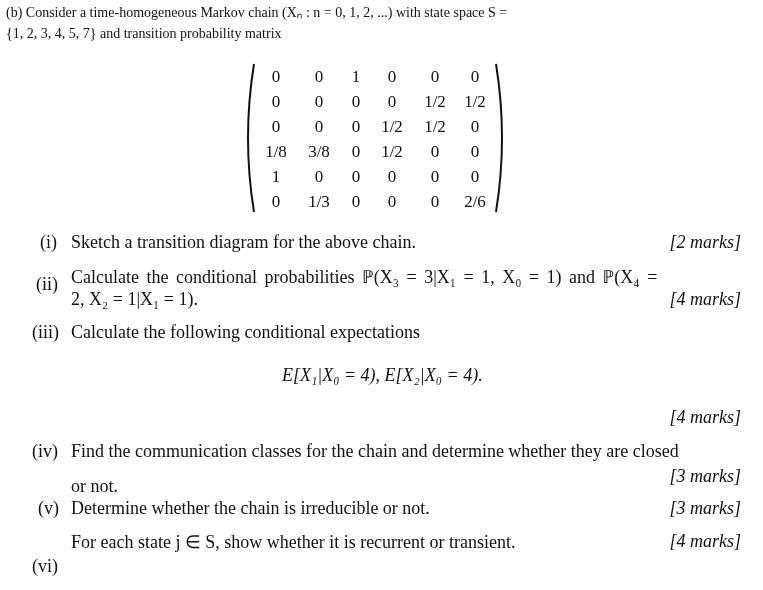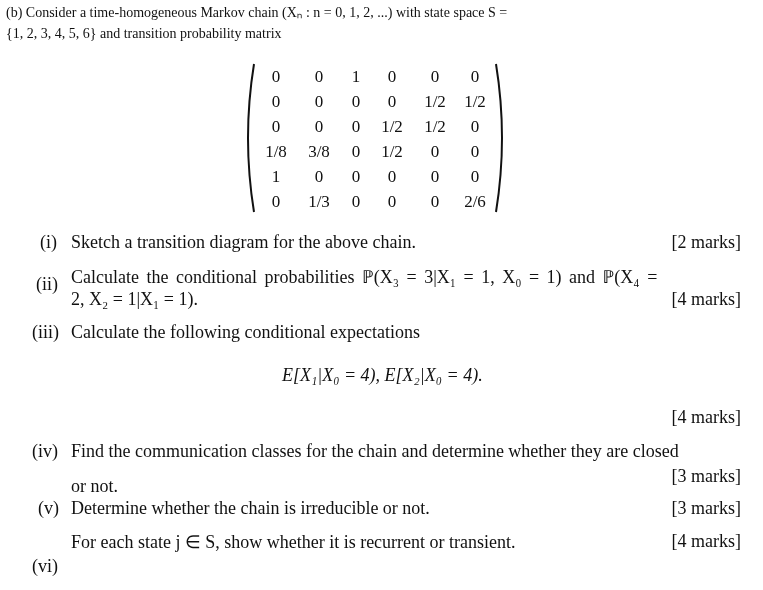--- a/index.html
+++ b/index.html
@@ -18,28 +18,28 @@
   .paren svg { width:100%; height:100%; }
   .grid {
     position:absolute; left:16px; top:2px; width:238px;
     display:grid; grid-template-columns: 40px 46px 28px 44px 42px 38px;
     row-gap:0px;
   }
   .cell {
     text-align:center; height:25px; line-height:25px;
     font-family:"Liberation Serif",serif; font-size:17px;
   }
-  .marks { position:absolute; right:22px; font-family:"Liberation Serif",serif; font-size:18px; white-space:nowrap; }
+  .marks { position:absolute; right:22px; font-family:"Liberation Serif",serif; font-size:18px; white-space:nowrap;font-style:italic; }
   .label { position:absolute; font-family:"Liberation Serif",serif; font-size:18px; white-space:nowrap; }
 </style>
 </head>
 <body>
 
 <div class="line" style="left:6px; top:2px;">(b) Consider a time-homogeneous Markov chain (Xₙ : n = 0, 1, 2, ...) with state space S =</div>
-<div class="line" style="left:6px; top:26px;">{1, 2, 3, 4, 5, 6} and transition probability matrix</div>
+<div class="line" style="left:6px; top:26px;">{1, 2, 3, 4, 5, 7} and transition probability matrix</div>
 
 <div class="matrix">
   <div class="paren" style="left:0;">
     <svg viewBox="0 0 16 152" preserveAspectRatio="none">
         <path d="M14 2 Q2 76 14 150" stroke="#111" stroke-width="2" fill="none"></path>
       </svg>
   </div>
   <div class="grid" id="matrix-grid">
       <div class="cell">0</div>
       <div class="cell">0</div>

